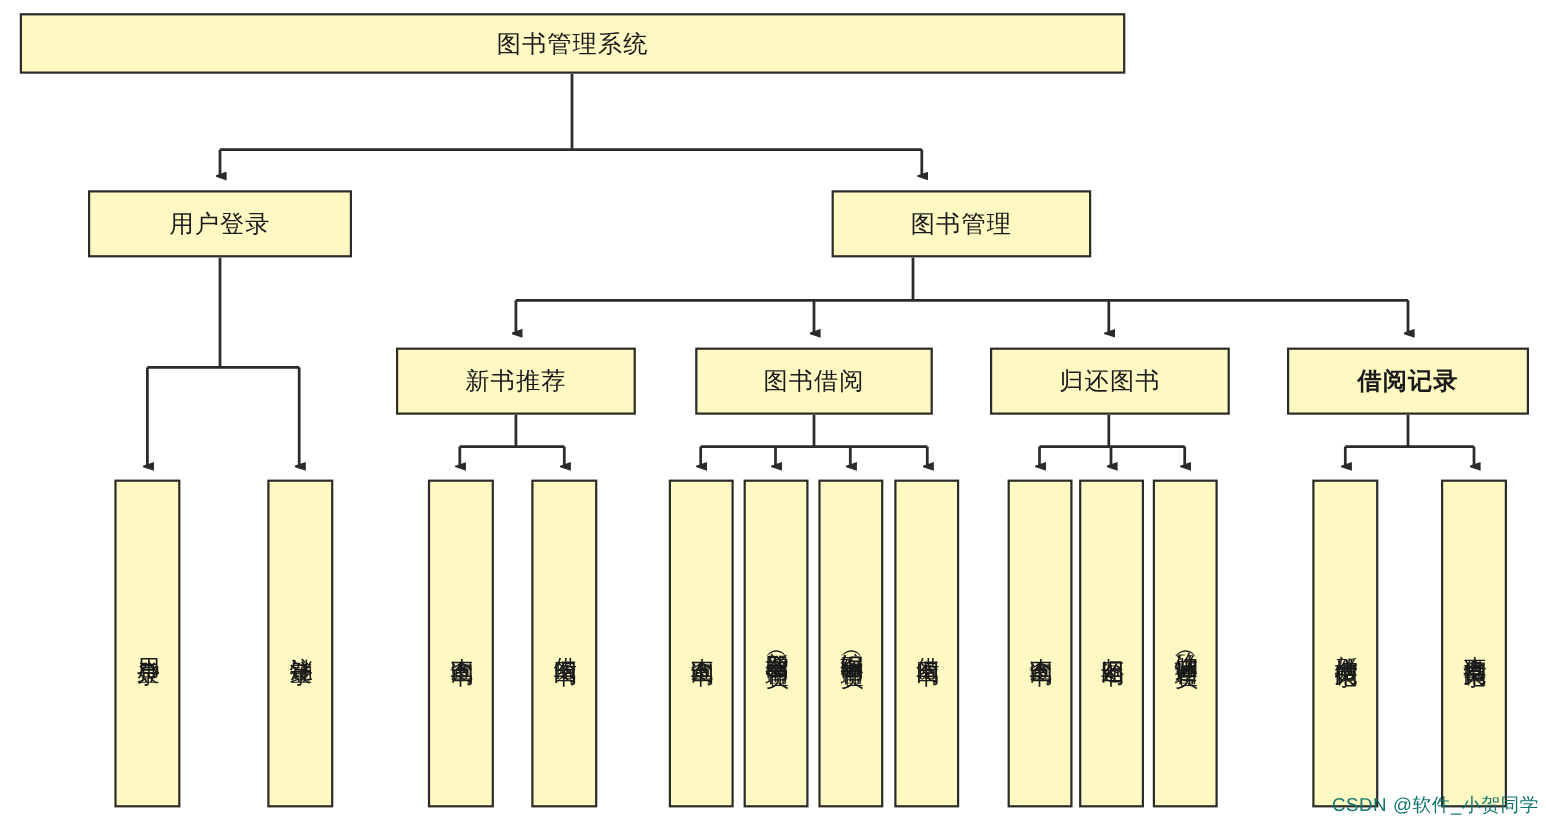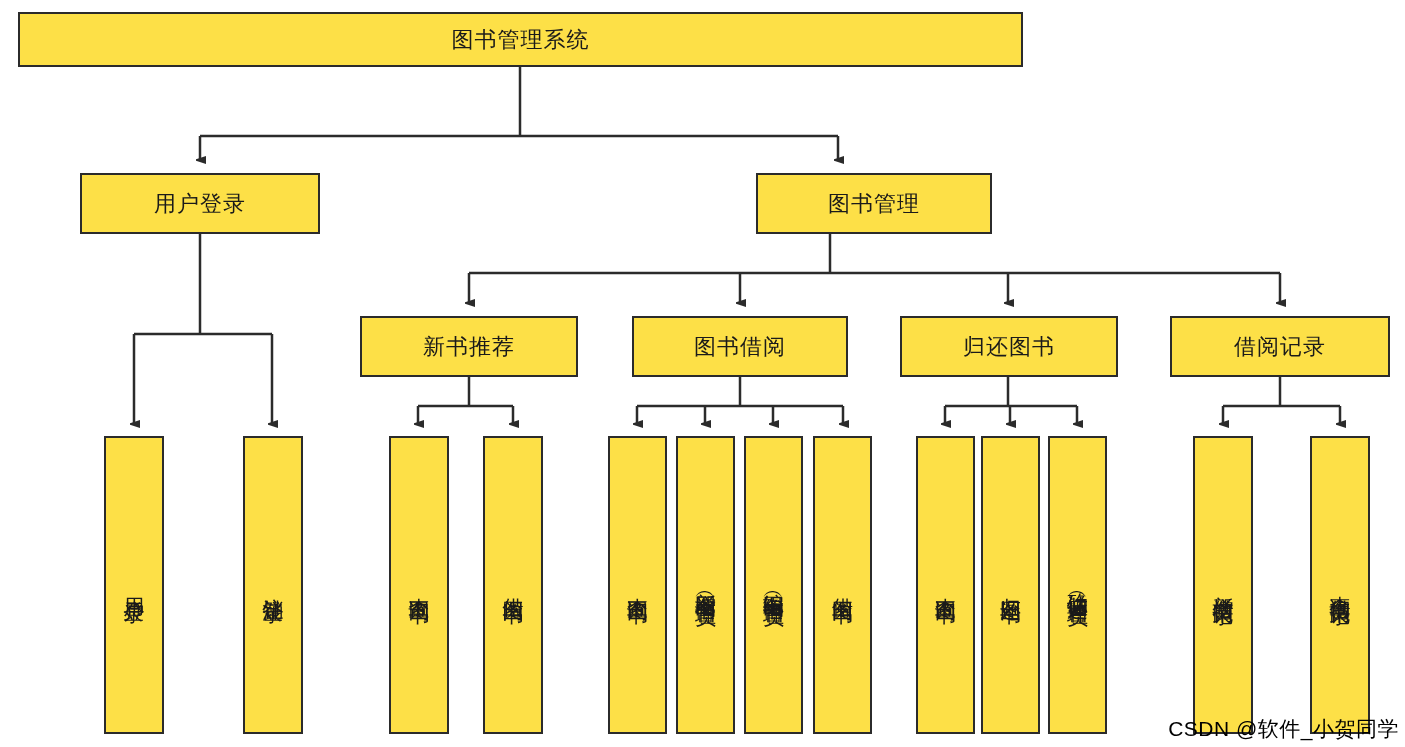--- a/index.html
+++ b/index.html
@@ -1,25 +1,25 @@
 <!DOCTYPE html>
 <html><head>
 <meta charset="utf-8">
 <style>
   html,body{margin:0;padding:0;background:#ffffff;}
   body{width:1405px;height:747px;font-family:"Liberation Sans","DejaVu Sans",sans-serif;}
   #stage{position:relative;width:1405px;height:747px;overflow:hidden;background:#ffffff;}
   svg.lines{position:absolute;left:0;top:0;width:1405px;height:747px;pointer-events:none;}
-  .node{position:absolute;box-sizing:border-box;background:#fde047;border:2px solid #2b2b2b;
+  .node{position:absolute;box-sizing:border-box;background:#fef9c3;border:2px solid #2b2b2b;
         display:flex;align-items:center;justify-content:center;color:#1a1a1a;}
   .node.h{font-size:22px;letter-spacing:1px;}
   .node.leaf{font-size:21px;letter-spacing:2px;}
   .vtext{writing-mode:vertical-rl;text-orientation:upright;white-space:nowrap;line-height:1.05;
          display:block;text-align:center;}
-  .watermark{position:absolute;right:6px;bottom:4px;font-size:21px;color:#000000;
+  .watermark{position:absolute;right:6px;bottom:4px;font-size:17px;color:#0f766e;
              letter-spacing:.5px;white-space:nowrap;margin-top:29px;}
 </style>
 </head>
 <body>
 
 <div id="stage">
 
   <svg class="lines" viewBox="0 0 1405 747" xmlns="http://www.w3.org/2000/svg">
     <defs>
       <marker id="arrow" markerWidth="10" markerHeight="10" refX="4" refY="6" orient="auto" markerUnits="userSpaceOnUse">
@@ -83,21 +83,21 @@
 
   <div class="node h" style="left:632px;top:316px;width:216px;height:61px;">
     <span>图书借阅</span>
   </div>
   <div class="node h" style="left:360px;top:316px;width:218px;height:61px;">
     <span>新书推荐</span>
   </div>
   <div class="node h" style="left:900px;top:316px;width:218px;height:61px;">
     <span>归还图书</span>
   </div>
-  <div class="node h" style="left:1170px;top:316px;width:220px;height:61px;">
+  <div class="node h" style="left:1170px;top:316px;width:220px;height:61px;font-weight:bold;">
     <span>借阅记录</span>
   </div>
 
   <div class="node leaf" style="left:104px;top:436px;width:60px;height:298px;">
     <span class="vtext">用户登录</span>
   </div>
   <div class="node leaf" style="left:243px;top:436px;width:60px;height:298px;">
     <span class="vtext">注销登录</span>
   </div>
 

